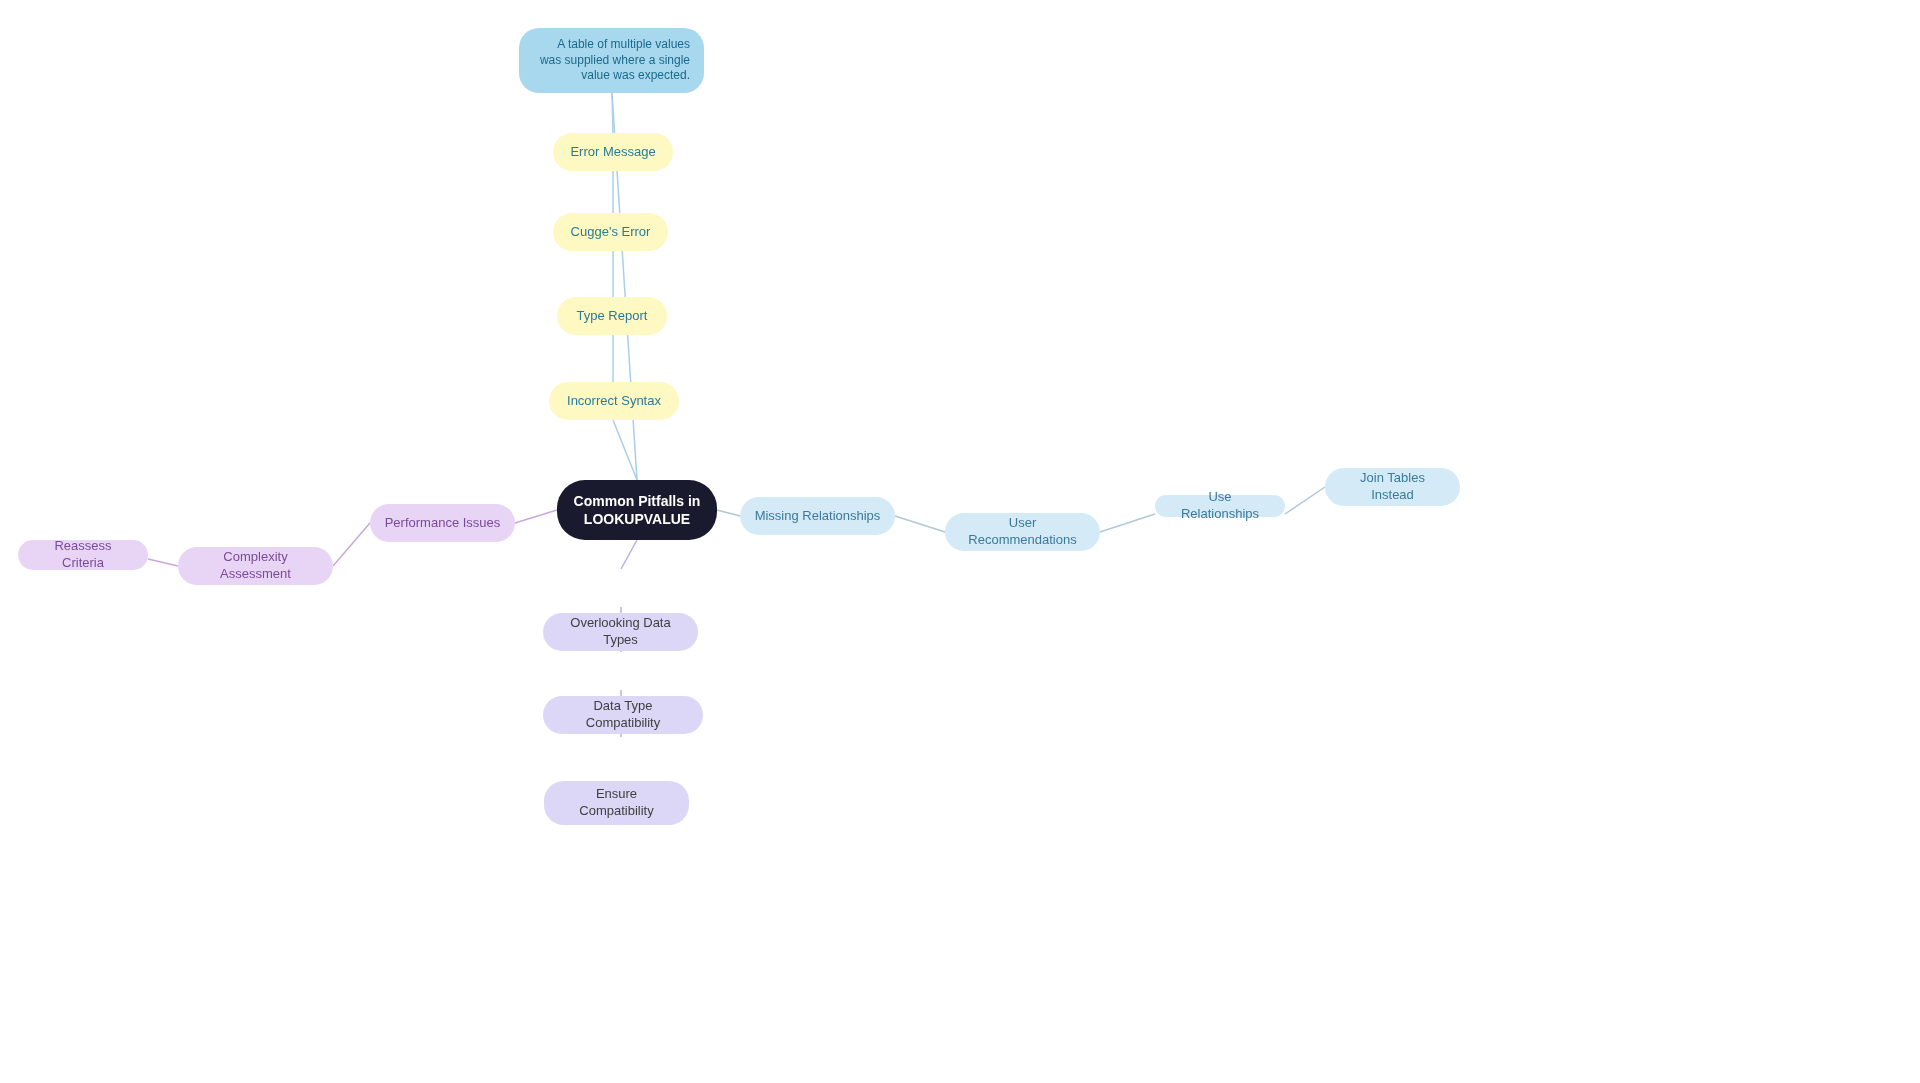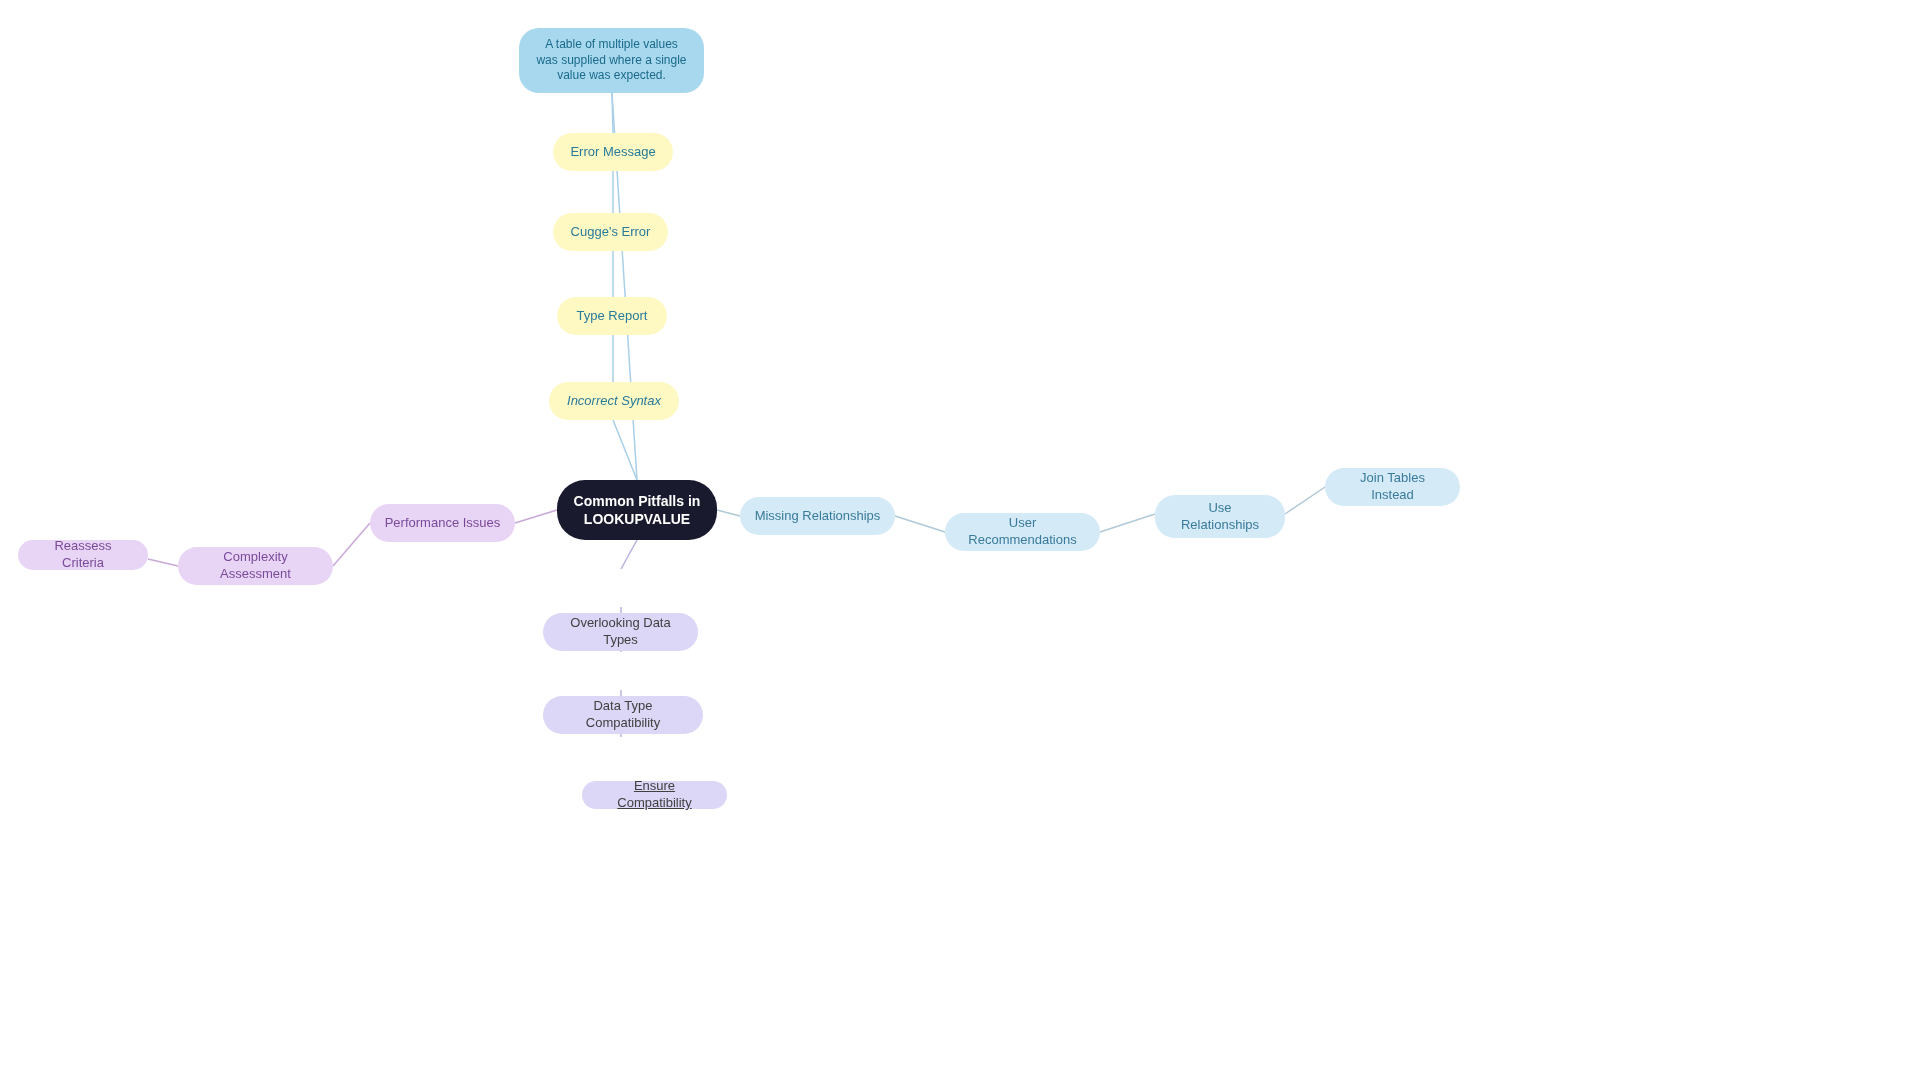--- a/index.html
+++ b/index.html
@@ -103,41 +103,41 @@
 
   <line x1="637" y1="540" x2="621" y2="569" stroke="#b8b0e0" stroke-width="1.5"></line>
 
   <line x1="621" y1="607" x2="621" y2="652" stroke="#b8b0e0" stroke-width="1.5"></line>
 
   <line x1="621" y1="690" x2="621" y2="737" stroke="#b8b0e0" stroke-width="1.5"></line>
 </svg>
 
 <div class="node node-center" style="left: 557px; top: 480px; width: 160px; height: 60px;">Common Pitfalls in LOOKUPVALUE</div>
 
-<div class="node node-blue-light node-blue-desc" style="left: 519px; top: 28px; width: 185px; height: 65px; font-size:12px;">A table of multiple values was supplied where a single value was expected.</div>
+<div class="node node-blue-light node-blue-desc" style="left: 519px; top: 28px; width: 185px; height: 65px; font-size:12px;text-align:right;">A table of multiple values was supplied where a single value was expected.</div>
 
 <div class="node node-blue-light" style="left: 553px; top: 133px; width: 120px; height: 38px;">Error Message</div>
 
 <div class="node node-blue-light" style="left: 553px; top: 213px; width: 115px; height: 38px;">Cugge's Error</div>
 
 <div class="node node-blue-light" style="left: 557px; top: 297px; width: 110px; height: 38px;">Type Report</div>
 
-<div class="node node-blue-light" style="left: 549px; top: 382px; width: 130px; height: 38px; font-style: italic;">Incorrect Syntax</div>
+<div class="node node-blue-light" style="left: 549px; top: 382px; width: 130px; height: 38px;">Incorrect Syntax</div>
 
 <div class="node node-blue-pale" style="left: 740px; top: 497px; width: 155px; height: 38px;">Missing Relationships</div>
 
 <div class="node node-blue-pale" style="left: 945px; top: 513px; width: 155px; height: 38px;">User Recommendations</div>
 
-<div class="node node-blue-pale" style="left: 1155px; top: 495px; width: 130px; height: 43px;">Use Relationships</div>
+<div class="node node-blue-pale" style="left: 1155px; top: 495px; width: 130px; height: 22px;">Use Relationships</div>
 
 <div class="node node-blue-pale" style="left: 1325px; top: 468px; width: 135px; height: 38px;">Join Tables Instead</div>
 
 <div class="node node-purple-light" style="left: 370px; top: 504px; width: 145px; height: 38px;">Performance Issues</div>
 
 <div class="node node-purple-light" style="left: 178px; top: 547px; width: 155px; height: 38px;">Complexity Assessment</div>
 
 <div class="node node-purple-light" style="left: 18px; top: 540px; width: 130px; height: 30px;">Reassess Criteria</div>
 
 <div class="node node-lavender" style="left: 543px; top: 569px; width: 155px; height: 38px;">Overlooking Data Types</div>
 
 <div class="node node-lavender" style="left: 543px; top: 652px; width: 160px; height: 38px;">Data Type Compatibility</div>
 
-<div class="node node-lavender" style="left: 582px; top: 737px; width: 145px; height: 28px; text-decoration: underline;">Ensure Compatibility</div>
+<div class="node node-lavender" style="left: 544px; top: 737px; width: 145px; height: 44px;">Ensure Compatibility</div>
 
 </body></html>

